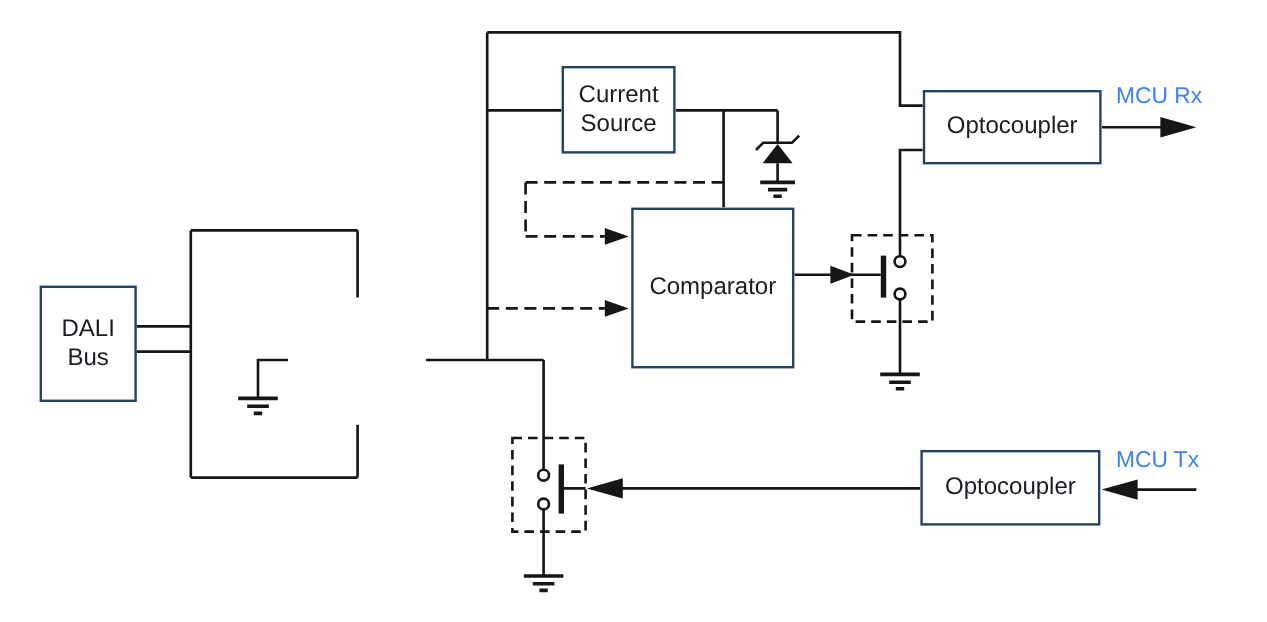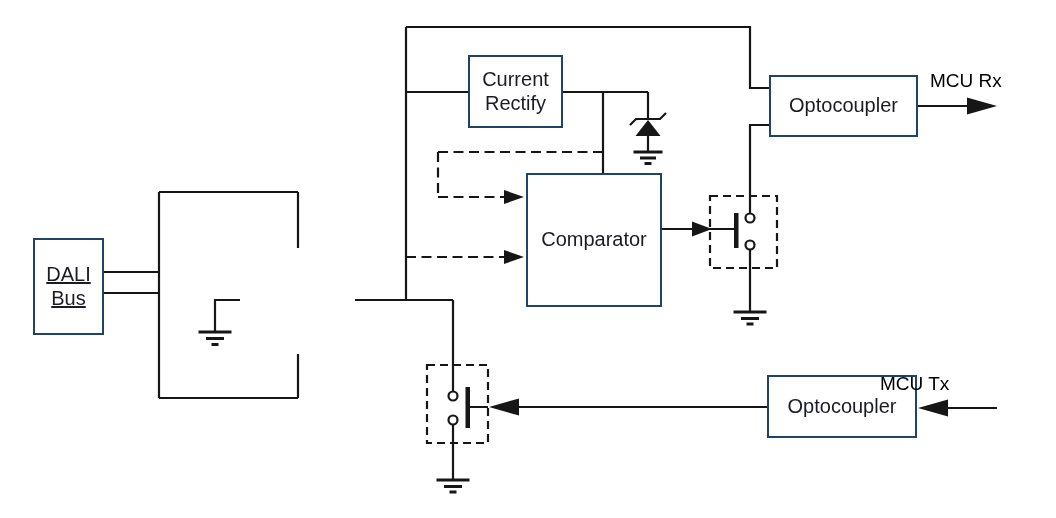--- a/index.html
+++ b/index.html
@@ -18,33 +18,33 @@
     display:flex;flex-direction:column;
     align-items:center;justify-content:center;
     text-align:center;
     color:#1b1b26;
     font-size:20px;line-height:1.18;
     z-index:2;
     box-sizing:border-box;
   }
   .ext-label{
     position:absolute;
-    color:#000000;
+    color:#3b82f6;
     font-size:19px;
     z-index:2;
     white-space:nowrap;
   }
-  #b-dali    {left:33px;  top:238px; width:71px;  height:97px;text-decoration:underline;}
+  #b-dali    {left:33px;  top:238px; width:81px;  height:97px;}
   #b-rectify {left:240px; top:248px; width:115px; height:106px;}
   #b-current {left:468px; top:55px;  width:95px;  height:73px;}
   #b-comp    {left:526px; top:173px; width:136px; height:134px;}
   #b-opto-rx {left:769px; top:75px;  width:149px; height:62px;}
   #b-opto-tx {left:767px; top:375px; width:150px; height:63px;}
   #l-mcu-rx  {left:930px; top:70px;}
-  #l-mcu-tx  {left:880px; top:373px;}
+  #l-mcu-tx  {left:930px; top:373px;}
 </style>
 </head>
 <body>
 
 <div class="canvas">
 
   <svg class="wires" width="1056" height="518" viewBox="0 0 1056 518" fill="none" stroke="#161616" stroke-width="2.2">
 
     <g>
       <path d="M104 272 H159
@@ -123,21 +123,21 @@
   </svg>
 
   <div class="block" id="b-dali">
     <span>DALI</span>
     <span>Bus</span>
   </div>
 
 
   <div class="block" id="b-current">
     <span>Current</span>
-    <span>Rectify</span>
+    <span>Source</span>
   </div>
 
   <div class="block" id="b-comp">
     <span>Comparator</span>
   </div>
 
   <div class="block" id="b-opto-rx">
     <span>Optocoupler</span>
   </div>
 

